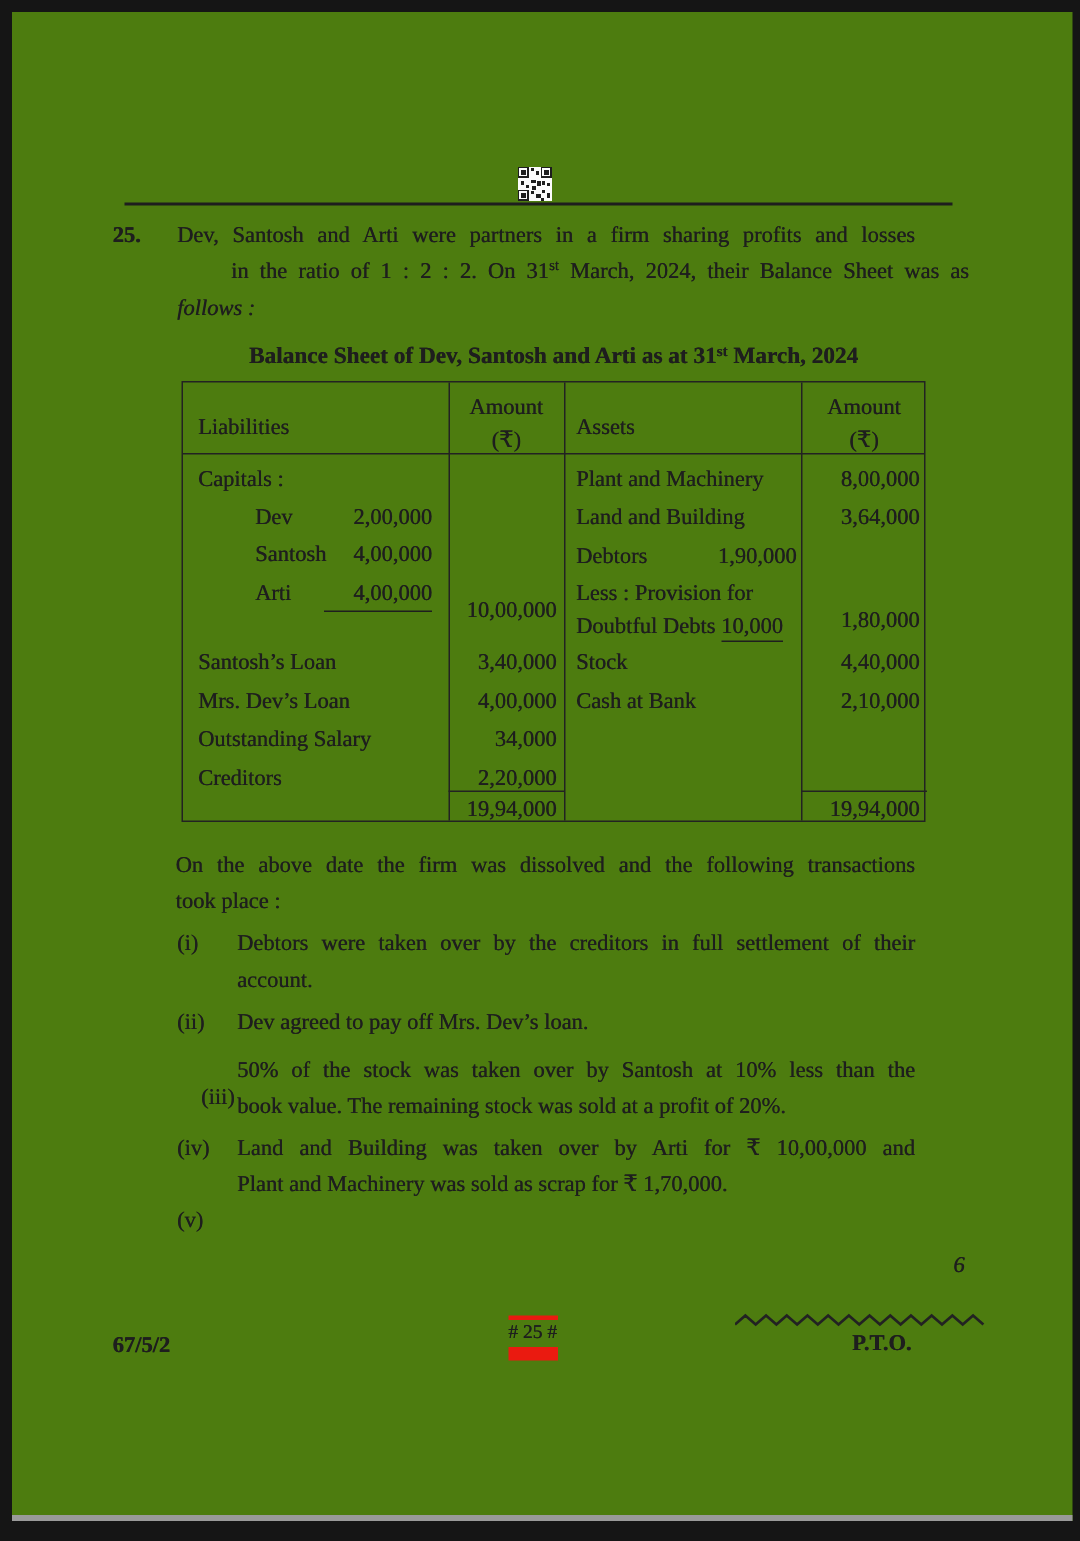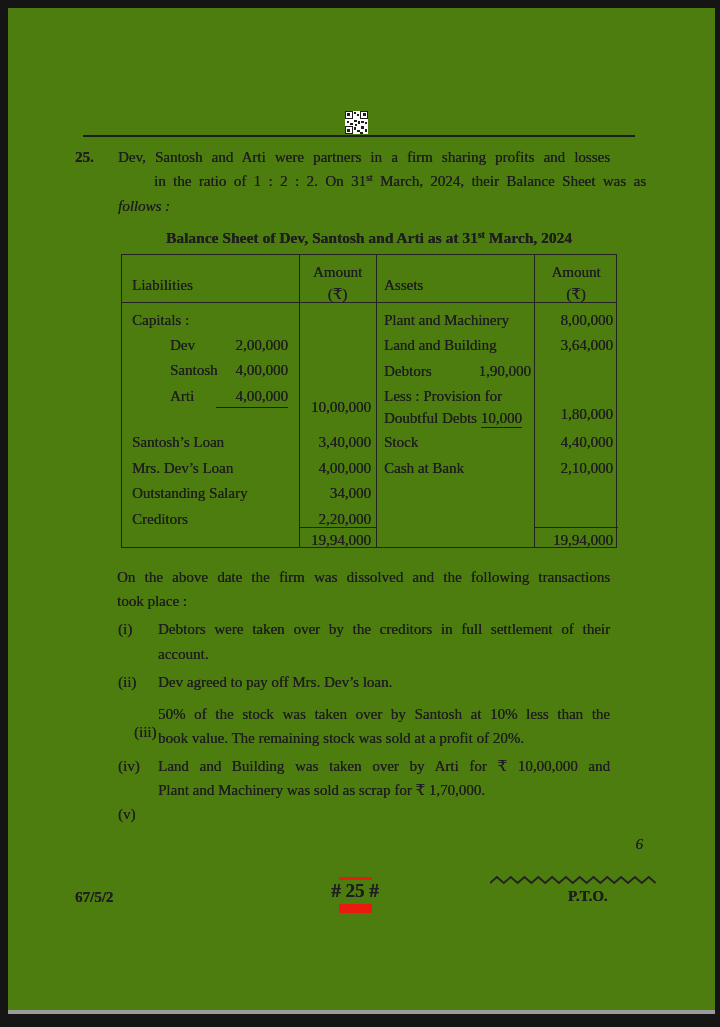--- a/index.html
+++ b/index.html
@@ -22,21 +22,21 @@
   .rule{position:absolute;background:#1e1e1e;}
   .u-amt{display:inline-block;border-bottom:1.6px solid #1e1e1e;padding-bottom:2px;}
   .u-sub{border-bottom:1.6px solid #1e1e1e;padding-bottom:1px;}
   .bs-table{position:absolute;left:113px;top:246px;width:496px;height:294px;
     border:1.6px solid #222;box-sizing:border-box;}
   .vline{position:absolute;top:0;bottom:0;width:1.3px;background:#222;}
   .hline{position:absolute;height:1.3px;background:#222;}
   .redline{width:33px;height:3px;background:var(--red);margin:0 auto;}
   .redbar{width:33px;height:9px;background:var(--red);margin:2px auto 0;}
   .marker-wrap{position:absolute;left:323px;top:869px;width:48px;text-align:center;}
-  .marker-text{font-size:19px;font-weight:bold;text-shadow:0.25px 0 0 currentColor;}
+  .marker-text{font-size:13px;font-weight:normal;text-shadow:0.25px 0 0 currentColor;}
 </style>
 </head>
 <body>
 
 <div class="page" style="--red:#ea1a10;">
 
   <svg class="abs" style="left:337px;top:103px;" width="23" height="23" viewBox="0 0 21 21" shape-rendering="crispEdges">
     <rect x="0" y="0" width="21" height="21" fill="#fbfbfb"></rect>
     <g fill="#1e1e1e">
       <rect x="0" y="0" width="7" height="7"></rect>

